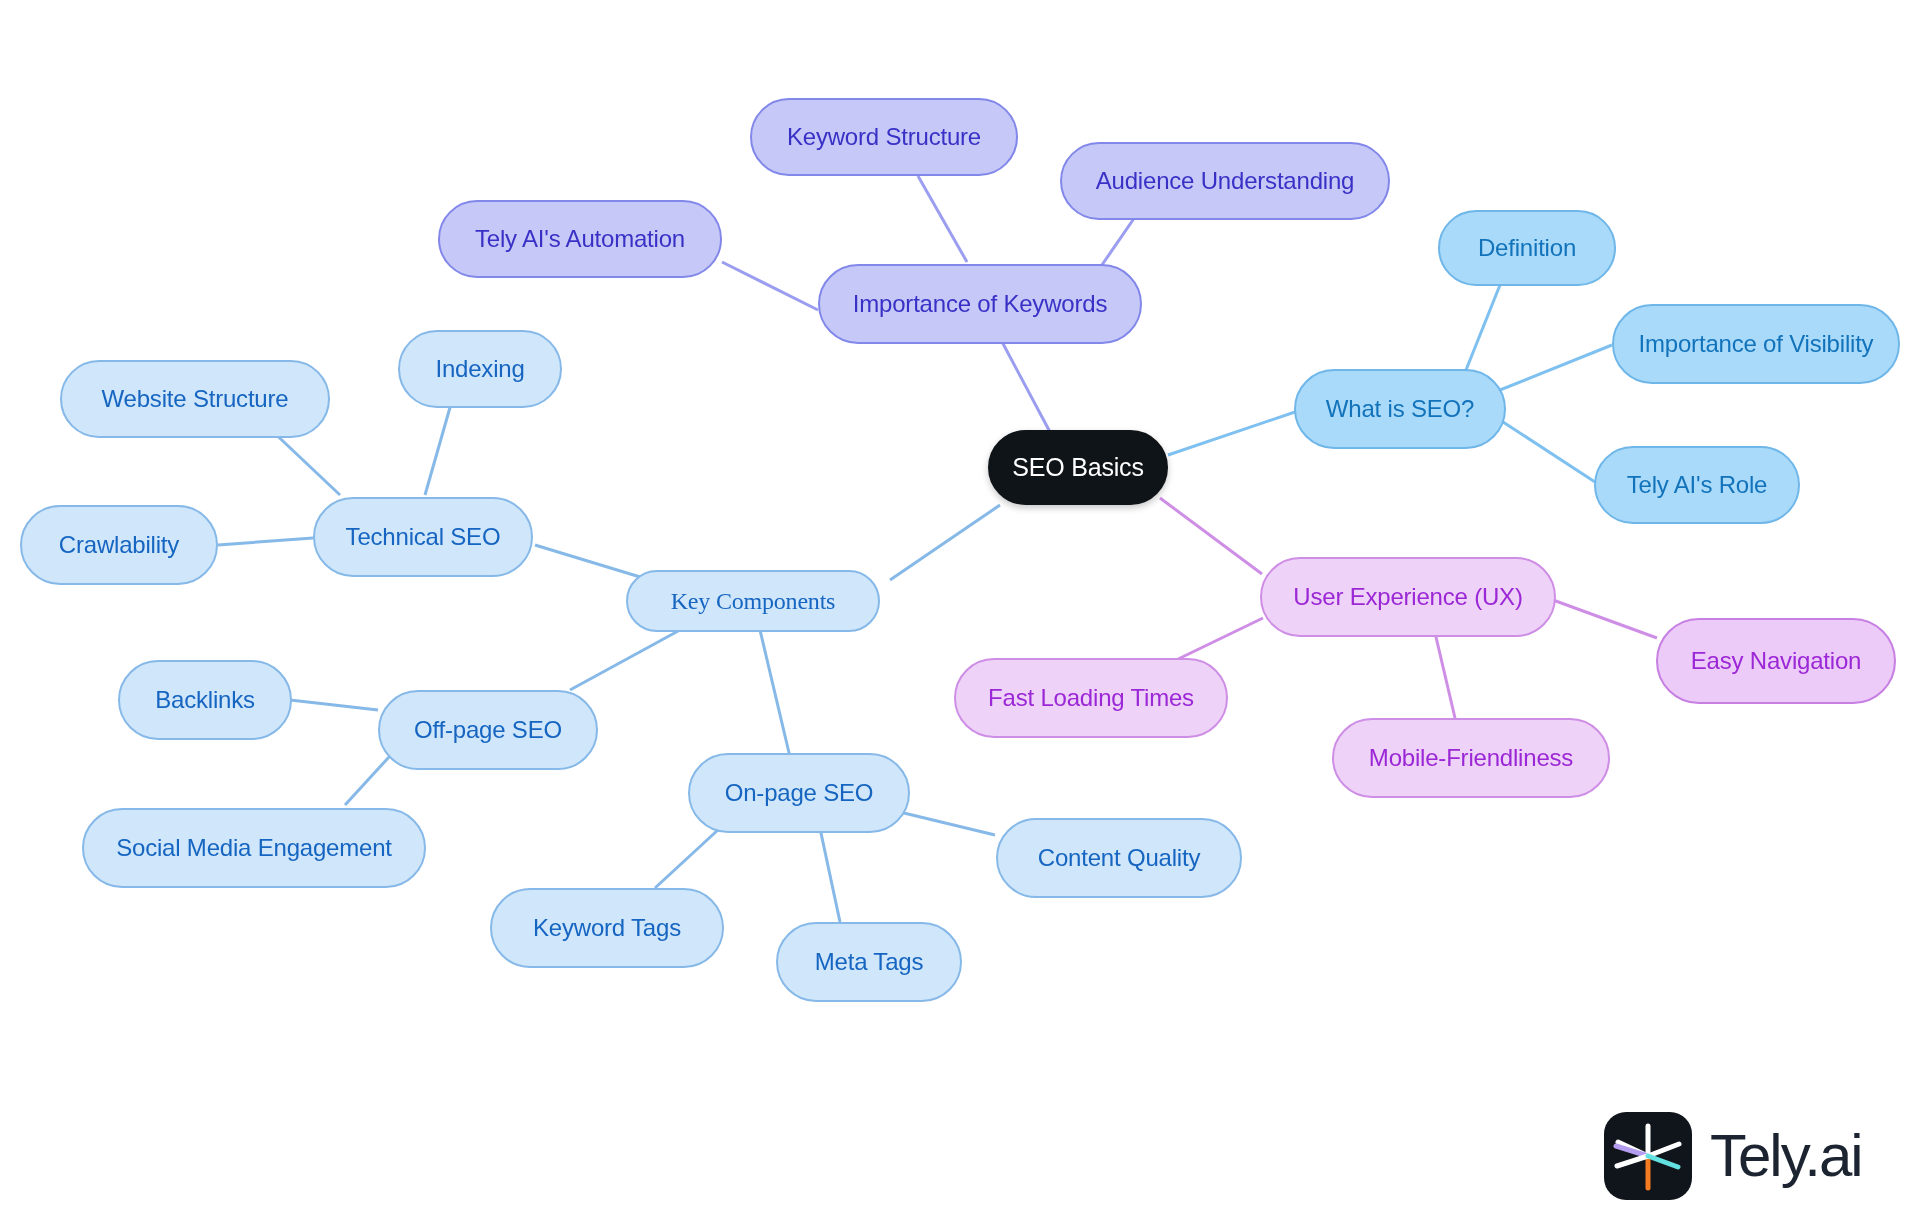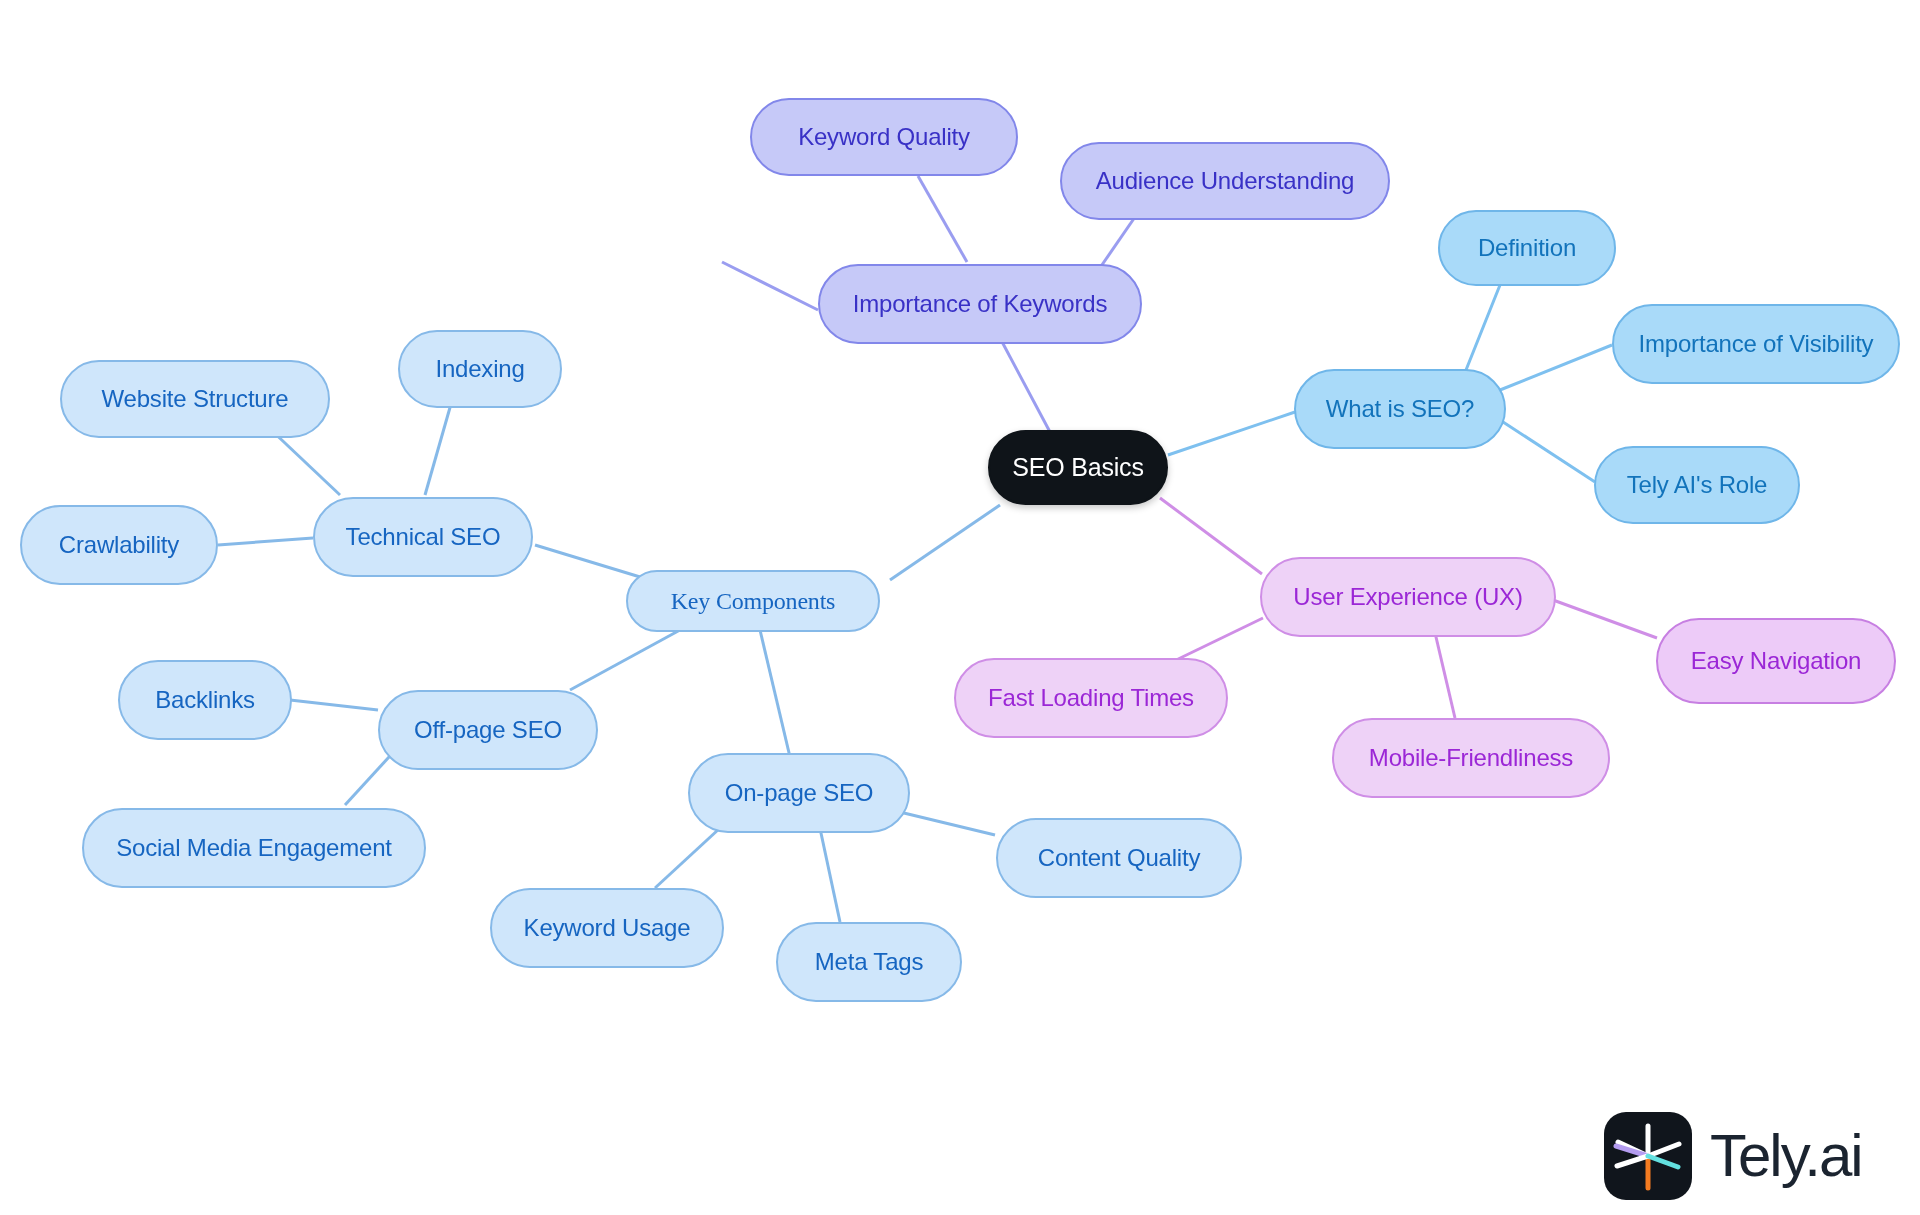--- a/index.html
+++ b/index.html
@@ -140,27 +140,30 @@
     <path d="M 850 800 L 995 835" stroke="#86b9e8" stroke-width="3" fill="none"></path>
     <path d="M 745 805 L 655 888" stroke="#86b9e8" stroke-width="3" fill="none"></path>
     <path d="M 815 805 L 840 922" stroke="#86b9e8" stroke-width="3" fill="none"></path>
   </svg>
 
   <div class="node root" style="left:988px; top:430px; width:180px; height:75px;">
     <span>SEO Basics</span>
   </div>
 
   <div class="node purple" style="left:750px; top:98px; width:268px; height:78px;">
-    <span>Keyword Quality</span>
+    <span>Keyword Structure</span>
   </div>
 
   <div class="node purple" style="left:1060px; top:142px; width:330px; height:78px;">
     <span>Audience Understanding</span>
   </div>
 
+  <div class="node purple" style="left:438px; top:200px; width:284px; height:78px;">
+    <span>Tely AI's Automation</span>
+  </div>
 
   <div class="node purple" style="left:818px; top:264px; width:324px; height:80px;">
     <span>Importance of Keywords</span>
   </div>
 
   <div class="node blue-deep" style="left:1612px; top:304px; width:288px; height:80px;">
     <span>Importance of Visibility</span>
   </div>
 
   <div class="node blue-deep" style="left:1438px; top:210px; width:178px; height:76px;">
@@ -225,21 +228,21 @@
 
   <div class="node blue" style="left:688px; top:753px; width:222px; height:80px;">
     <span>On-page SEO</span>
   </div>
 
   <div class="node blue" style="left:996px; top:818px; width:246px; height:80px;">
     <span>Content Quality</span>
   </div>
 
   <div class="node blue" style="left:490px; top:888px; width:234px; height:80px;">
-    <span>Keyword Usage</span>
+    <span>Keyword Tags</span>
   </div>
 
   <div class="node blue" style="left:776px; top:922px; width:186px; height:80px;align-items:center;">
     <span>Meta Tags</span>
   </div>
 
   <div id="logo">
     <div id="logo-mark">
       <svg width="88" height="88" viewBox="0 0 88 88" xmlns="http://www.w3.org/2000/svg">
 

